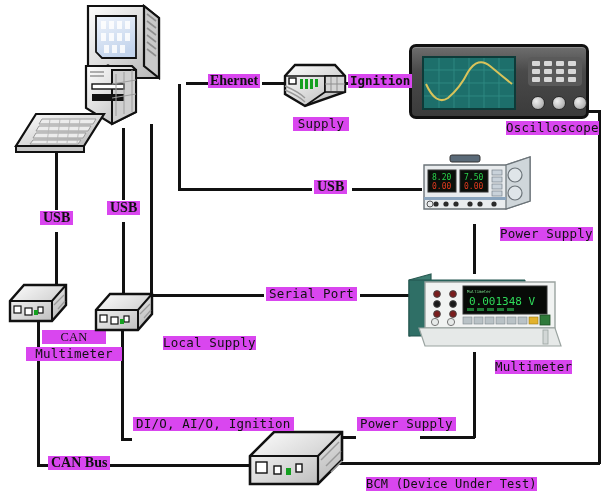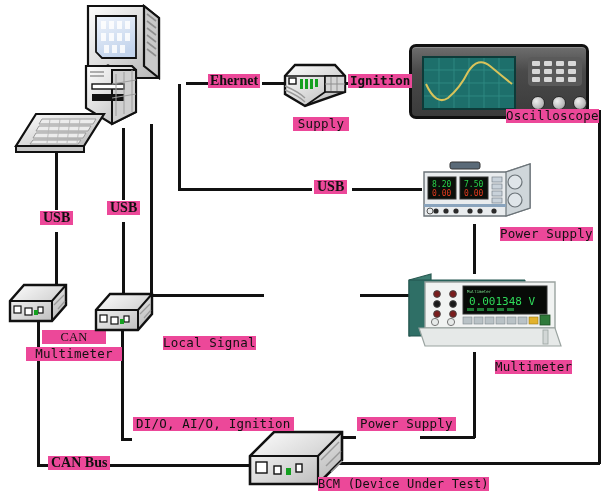--- a/index.html
+++ b/index.html
@@ -6,24 +6,24 @@
   html,body{margin:0;padding:0;background:#fff;}
   body{font-family:"Liberation Serif",serif;}
   #stage{position:relative;width:604px;height:497px;background:#fff;overflow:hidden;}
 
   
   .ln{position:absolute;background:#111;}
   .lnh{height:3px;}
   .lnv{width:3px;}
 
   
-  .lbl{position:absolute;color:#111;white-space:nowrap;background:#ec4899;
+  .lbl{position:absolute;color:#111;white-space:nowrap;background:#d946ef;
        font-family:"Liberation Serif",serif;font-size:13px;line-height:14px;}
   .mono{font-family:"DejaVu Sans Mono",monospace;font-size:12.5px;letter-spacing:.2px;}
-  .mono2{font-family:"DejaVu Sans Mono",monospace;font-size:12px;letter-spacing:.2px;}
+  .mono2{font-family:"DejaVu Sans Mono",monospace;font-size:12px;letter-spacing:.2px;margin-left:48px;}
   .bold{font-weight:700;}
   .ctr{text-align:center;}
 
   
   .dev{position:absolute;}
 
   
   .pc{left:60px;top:4px;width:125px;height:122px;}
 
   
@@ -39,21 +39,21 @@
          box-shadow:inset 0 1px 0 #8d8d8d;}
   .scope .screen{position:absolute;left:10px;top:9px;width:94px;height:54px;
          background:#1d6f6b;border:2px solid #0d3b39;box-sizing:border-box;overflow:hidden;}
   .scope .btnpad{position:absolute;left:116px;top:10px;width:54px;height:29px;
          background:#5a5a5a;border-radius:4px;}
   .scope .bp{position:absolute;width:8px;height:5px;background:#d8d8d8;border-radius:1px;}
   .scope .knob{position:absolute;width:12px;height:12px;border-radius:50%;
          background:radial-gradient(circle at 35% 35%,#efefef,#9a9a9a);border:1px solid #2b2b2b;}
 
   
-  .psu{left:420px;top:160px;width:115px;height:62px;text-align:right;}
+  .psu{left:420px;top:153px;width:115px;height:62px;text-align:right;}
 
   
   .dmm{left:405px;top:272px;width:175px;height:82px;}
 
   
   .box3d{position:absolute;}
 </style>
 </head>
 <body>
 
@@ -231,21 +231,21 @@
         <span class="bp" style="left:40px;top:12px;"></span>
       <span class="bp" style="left:4px;top:20px;"></span>
         <span class="bp" style="left:16px;top:20px;"></span>
       <span class="bp" style="left:28px;top:20px;"></span>
         <span class="bp" style="left:40px;top:20px;"></span>
     </div>
     <span class="knob" style="left:119px;top:49px;"></span>
     <span class="knob" style="left:140px;top:49px;"></span>
     <span class="knob" style="left:161px;top:49px;"></span>
   </div>
-  <div class="lbl mono" style="left:506px;top:109px;text-align:center;">Oscilloscope</div>
+  <div class="lbl mono" style="left:506px;top:121px;text-align:center;">Oscilloscope</div>
 
   <div class="dev psu">
     <svg width="115" height="62" viewBox="0 0 115 62">
       <path d="M4 12 L86 12 L110 4 L110 48 L86 56 L4 56 Z" fill="#e9ecee" stroke="#6b7378" stroke-width="1.4"></path>
       <path d="M86 12 L110 4 L110 48 L86 56 Z" fill="#cfd6da" stroke="#6b7378" stroke-width="1.2"></path>
       <rect x="30" y="2" width="30" height="7" rx="2" fill="#5a6a78" stroke="#333" stroke-width="1"></rect>
 
       <rect x="8" y="17" width="28" height="22" fill="#0a0f0a" stroke="#333" stroke-width="1"></rect>
       <rect x="40" y="17" width="28" height="22" fill="#0a0f0a" stroke="#333" stroke-width="1"></rect>
       <text x="12" y="27" font-family="DejaVu Sans Mono,monospace" font-size="8" fill="#29d24a">8.20</text>
@@ -353,21 +353,21 @@
           <rect x="17" y="25" width="7" height="7"></rect>
         <rect x="30" y="24" width="5" height="6"></rect>
       </g>
       <rect x="26" y="27" width="4" height="5" fill="#14a020"></rect>
       <g stroke="#9a9a9a" stroke-width="1.2">
         <line x1="46" y1="22" x2="56" y2="12"></line>
           <line x1="50" y1="26" x2="57" y2="18"></line>
       </g>
     </svg>
   </div>
-  <div class="lbl mono" style="left:163px;top:336px;">Local Signal</div>
+  <div class="lbl mono" style="left:163px;top:336px;">Local Supply</div>
 
   <div class="box3d" style="left:248px;top:430px;width:98px;height:58px;">
     <svg width="98" height="58" viewBox="0 0 98 58">
       <path d="M26 2 L94 2 L94 30 L70 54 L2 54 L2 26 Z" fill="url(#gmet)" stroke="#111" stroke-width="2.6"></path>
       <path d="M2 26 L70 26 L94 2" fill="none" stroke="#111" stroke-width="2.2"></path>
       <path d="M70 26 L70 54" fill="none" stroke="#111" stroke-width="2.2"></path>
       <g fill="#fff" stroke="#111" stroke-width="1.4">
         <rect x="8" y="32" width="11" height="11"></rect>
         <rect x="26" y="36" width="7" height="8"></rect>
         <rect x="48" y="34" width="6" height="8"></rect>
@@ -382,19 +382,20 @@
   </div>
   <div class="lbl mono2" style="left:318px;top:477px;">BCM (Device Under Test)</div>
 
   <div class="lbl bold" style="left:208px;top:74px;padding:0 2px;font-size:14px;">Ehernet</div>
   <div class="lbl bold" style="left:348px;top:74px;padding:0 2px;font-family:'DejaVu Sans Mono',monospace;font-size:12.5px;">Ignition</div>
 
   <div class="lbl bold" style="left:40px;top:211px;padding:0 3px;font-size:14px;">USB</div>
   <div class="lbl bold" style="left:107px;top:201px;padding:0 3px;font-size:14px;">USB</div>
   <div class="lbl bold" style="left:314px;top:180px;padding:0 3px;font-size:14px;">USB</div>
 
+  <div class="lbl mono" style="left:266px;top:287px;padding:0 3px;">Serial Port</div>
 
   <div class="lbl mono" style="left:133px;top:417px;padding:0 3px;text-align:center;">DI/O, AI/O, Ignition</div>
   <div class="lbl mono" style="left:357px;top:417px;padding:0 3px;">Power Supply</div>
 
   <div class="lbl bold" style="left:48px;top:456px;padding:0 3px;font-size:14px;">CAN Bus</div>
 
 </div>
 
 </body></html>

